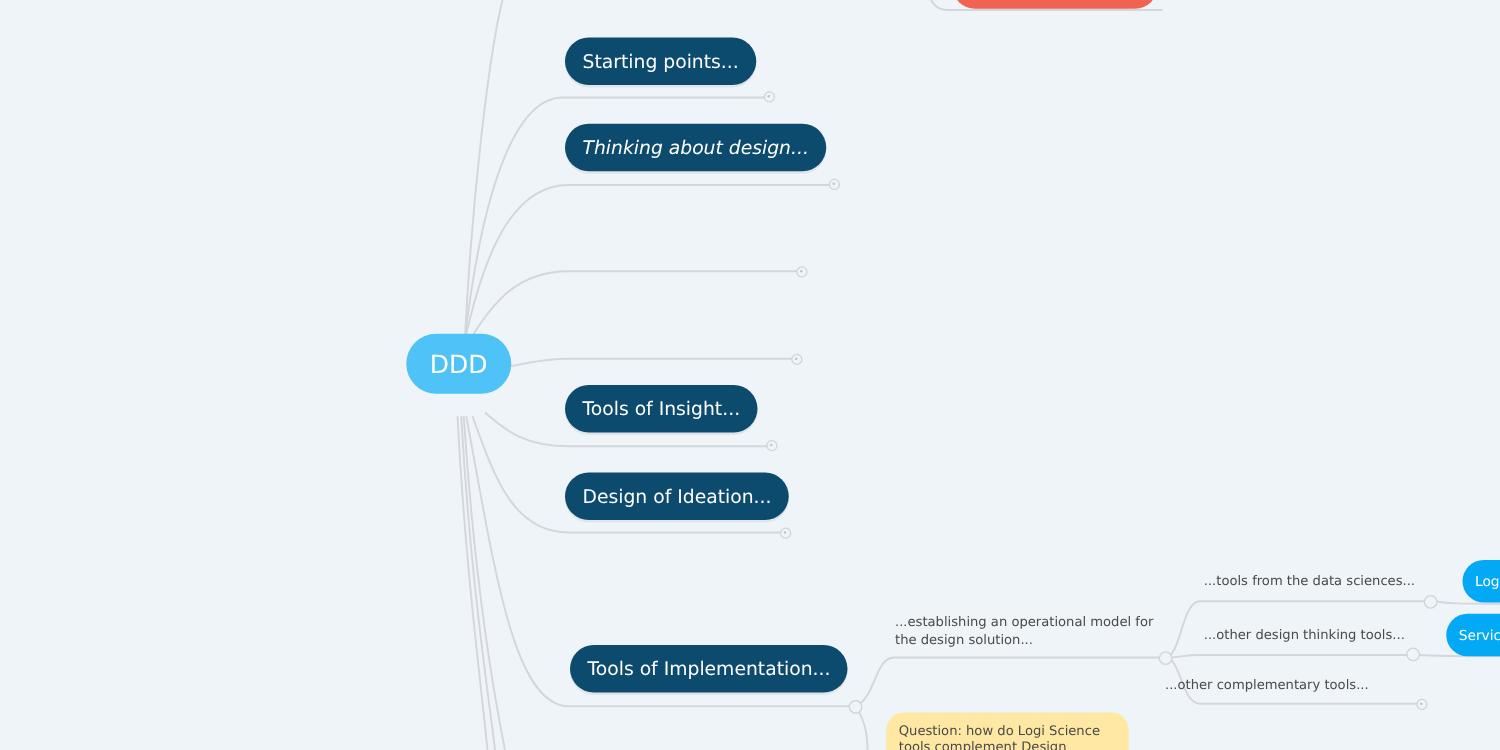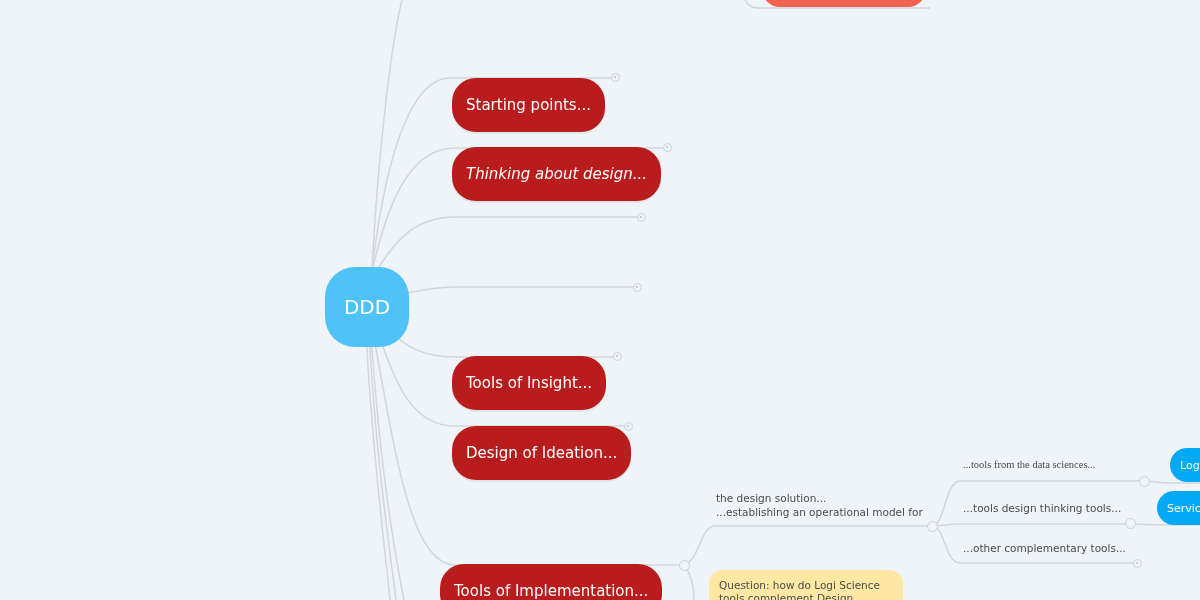--- a/index.html
+++ b/index.html
@@ -5,29 +5,28 @@
   html, body { margin: 0; padding: 0; }
   body {
     width: 1200px; height: 600px; overflow: hidden;
     background: #eff4f8; position: relative;
     font-family: "DejaVu Sans", "Liberation Sans", sans-serif;
   }
   #canvas { position: absolute; left: 0; top: 0; width: 1200px; height: 600px; }
   svg.links { position: absolute; left: 0; top: 0; }
   .node {
     position: absolute; box-sizing: border-box;
-    background: #b91c1c; color: #ffffff;
-    border-radius: 24px; height: 54px; padding: 0 14px;
+    background: #0c4a6e; color: #ffffff;
+    border-radius: 24px; height: 38px; padding: 0 14px;
     display: flex; align-items: center; white-space: nowrap;
     font-size: 15px; cursor: pointer;
     box-shadow: 0 2px 0 rgba(0,0,0,0.06);
-    margin-top: 48px;
   }
   .root {
-    position: absolute; left: 325px; top: 267px; width: 84px; height: 80px;
+    position: absolute; left: 325px; top: 267px; width: 84px; height: 48px;
     background: #4fc3f7; color: #fff; border-radius: 30px;
     display: flex; align-items: center; justify-content: center;
     font-size: 20px; cursor: pointer;
   }
   .red-node {
     position: absolute; left: 762px; top: -30px; width: 164px; height: 37px;
     background: #ef6350; border-radius: 18px;
   }
   .label {
     position: absolute; color: #4a4a4a; font-size: 10.5px; line-height: 14px;
@@ -124,44 +123,44 @@
   <div class="node" style="left:452px; top:308px;">
     <span>Tools of Insight...</span>
   </div>
   <div class="collapse" style="left:613px; top:352px;"></div>
 
   <div class="node" style="left:452px; top:378px;">
     <span>Design of Ideation...</span>
   </div>
   <div class="collapse" style="left:624px; top:422px;"></div>
 
-  <div class="node" style="left:440px; top:516px;text-align:center;">
+  <div class="node" style="left:456px; top:516px;text-align:center;">
     <span>Tools of Implementation...</span>
   </div>
   <div class="junction" style="left:679px; top:560px;"></div>
 
   <div class="label" style="left:716px; top:491px;">
+    <div>...establishing an operational model for</div>
     <div>the design solution...</div>
-    <div>...establishing an operational model for</div>
   </div>
   <div class="junction" style="left:927px; top:521px;"></div>
 
-  <div class="label" style="left:963px; top:458px;font-family:Liberation Serif, serif;">...tools from the data sciences...</div>
+  <div class="label" style="left:963px; top:458px;">...tools from the data sciences...</div>
   <div class="junction" style="left:1139px; top:476px;"></div>
   <div class="small-node" style="left:1170px; top:448px; width:60px;">
     <span>Logi</span>
   </div>
 
-  <div class="label" style="left:963px; top:501px;">...tools design thinking tools...</div>
+  <div class="label" style="left:963px; top:501px;">...other design thinking tools...</div>
   <div class="junction" style="left:1125px; top:518px;"></div>
   <div class="small-node" style="left:1157px; top:491px; width:70px;">
     <span>Service</span>
   </div>
 
-  <div class="label" style="left:963px; top:541px;">...other complementary tools...</div>
+  <div class="label" style="left:932px; top:541px;">...other complementary tools...</div>
   <div class="collapse" style="left:1133px; top:559px;"></div>
 
   <div class="note">
     <div>Question: how do Logi Science</div>
     <div>tools complement Design Thinking</div>
   </div>
 
 </div>
 
 </body></html>

